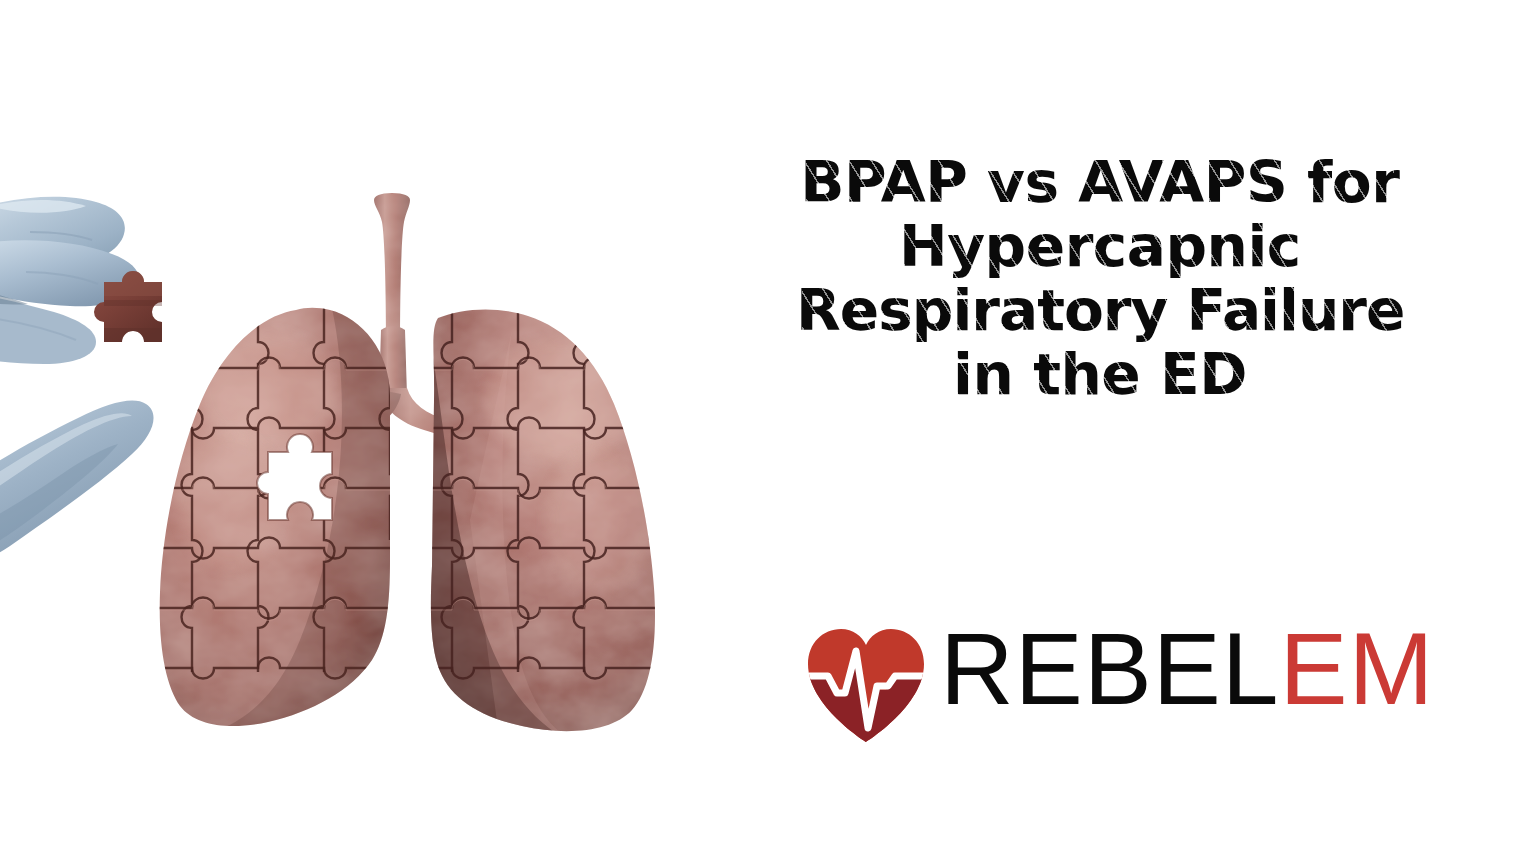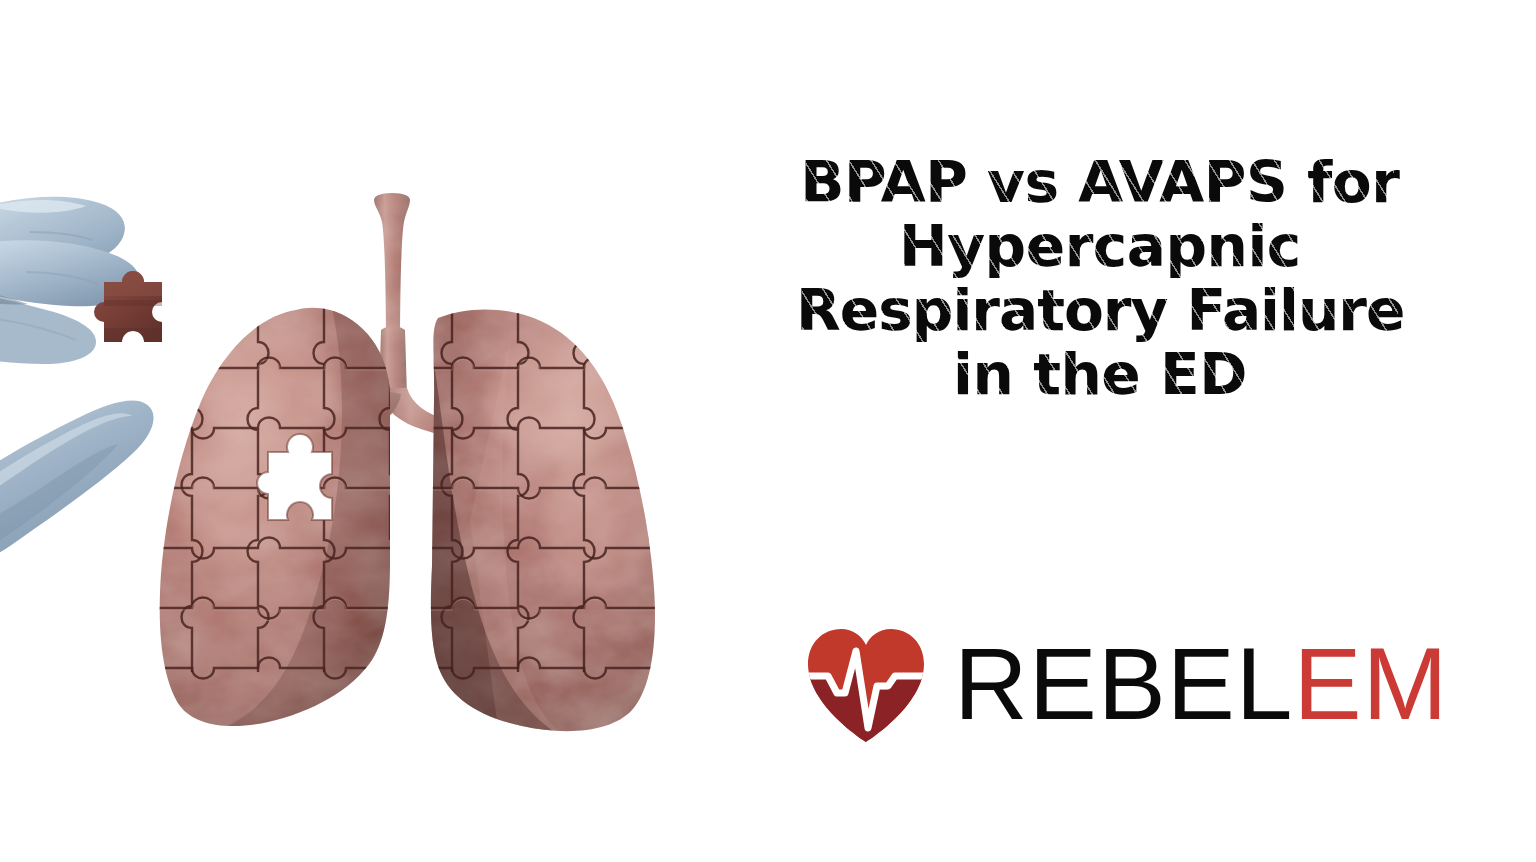--- a/index.html
+++ b/index.html
@@ -48,21 +48,21 @@
       rgba(255,255,255,0) 8.5px,
       rgba(255,255,255,0) 19px
     );
     mix-blend-mode:lighten;
   }
   .title-wrap{position:relative;display:inline-block;}
 
   
   .logo{
     position:absolute;left:800px;top:618px;
-    display:flex;align-items:center;gap:22px;
+    display:flex;align-items:flex-start;gap:8px;
   }
   .logo-mark{width:132px;height:132px;flex:none;}
   .logo-mark svg{display:block;width:100%;height:100%;}
   .logo-text{
     font-family:"Liberation Sans",sans-serif;
     font-size:102px;line-height:102px;font-weight:400;
     letter-spacing:1px;white-space:nowrap;
   }
   .logo-text .rebel{color:#0a0a0a;}
   .logo-text .em{color:#cb3a35;}

